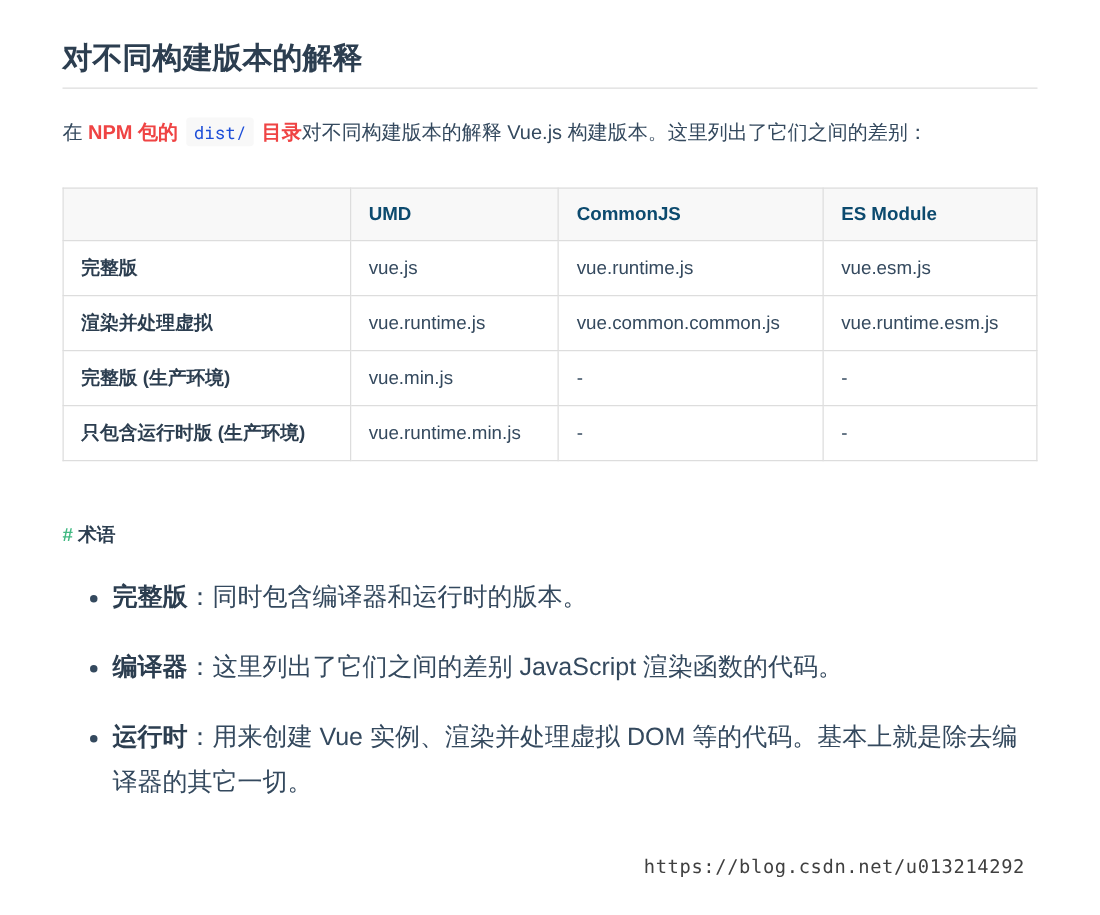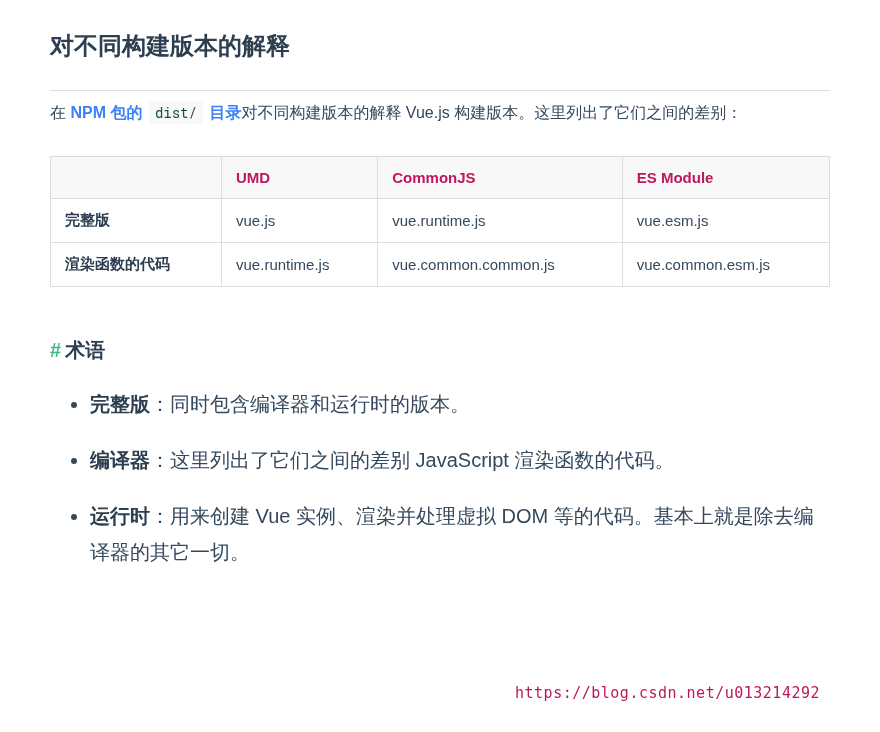--- a/index.html
+++ b/index.html
@@ -11,38 +11,38 @@
       font-family: -apple-system, BlinkMacSystemFont, "Segoe UI", "PingFang SC", "Microsoft YaHei", sans-serif;
       background: #fff;
       color: #34495e;
       width: 880px;
       padding: 30px 50px;
     }
     h2.main-title {
       font-size: 24px;
       font-weight: 700;
       color: #2c3e50;
-      padding-bottom: 28px;
+      padding-bottom: 8px;
       border-bottom: 1px solid #ddd;
-      margin-bottom: 8px;
+      margin-bottom: 22px;
     }
     p.intro {
       font-size: 16px;
       line-height: 1.8;
       color: #34495e;
       margin-bottom: 28px;
     }
     .link-green {
-      color: #3b82f6;
+      color: #ef4444;
       font-weight: 600;
       margin-top: 40px;
     }
     .code-inline {
       background: #f8f8f8;
-      color: #14532d;
+      color: #1d4ed8;
       padding: 2px 6px;
       border-radius: 3px;
       font-family: "Roboto Mono", Monaco, Consolas, monospace;
       font-size: 14px;
       margin: 0 2px;
     }
     table {
       width: 100%;
       border-collapse: collapse;
       font-size: 15px;
@@ -50,28 +50,28 @@
       margin-bottom: 50px;
     }
     th, td {
       border: 1px solid #ddd;
       padding: 12px 14px;
       text-align: left;
     }
     th {
       background: #f8f8f8;
       font-weight: 700;
-      color: #be185d;
+      color: #0c4a6e;
     }
     td.row-header {
       font-weight: 700;
       color: #2c3e50;
     }
     h3.section-title {
-      font-size: 20px;
+      font-size: 15px;
       font-weight: 700;
       color: #2c3e50;
       margin-bottom: 22px;
     }
     .hash {
       color: #42b983;
       margin-right: 4px;
     }
     ul.terms {
       list-style: disc;
@@ -84,21 +84,21 @@
       margin-bottom: 20px;
     }
     .term-name {
       font-weight: 700;
       color: #2c3e50;
     }
     .watermark {
       position: absolute;
       right: 60px;
       bottom: 30px;
-      color: #be185d;
+      color: #404040;
       font-family: Consolas, Monaco, monospace;
       font-size: 15px;
       letter-spacing: 0.5px;
       pointer-events: none;
     }
   </style>
 </head>
 <body>
 
 <h2 class="main-title">对不同构建版本的解释</h2>
@@ -119,24 +119,36 @@
     </tr>
   </thead>
   <tbody>
     <tr>
       <td class="row-header">完整版</td>
       <td>vue.js</td>
       <td>vue.runtime.js</td>
       <td>vue.esm.js</td>
     </tr>
     <tr>
-      <td class="row-header">渲染函数的代码</td>
+      <td class="row-header">渲染并处理虚拟</td>
       <td>vue.runtime.js</td>
       <td>vue.common.common.js</td>
-      <td>vue.common.esm.js</td>
+      <td>vue.runtime.esm.js</td>
+    </tr>
+    <tr>
+      <td class="row-header">完整版 (生产环境)</td>
+      <td>vue.min.js</td>
+      <td>-</td>
+      <td>-</td>
+    </tr>
+    <tr>
+      <td class="row-header">只包含运行时版 (生产环境)</td>
+      <td>vue.runtime.min.js</td>
+      <td>-</td>
+      <td>-</td>
     </tr>
   </tbody>
 </table>
 
 <h3 class="section-title">
   <a class="hash">#</a><span>术语</span>
 </h3>
 
 <ul class="terms">
   <li>

